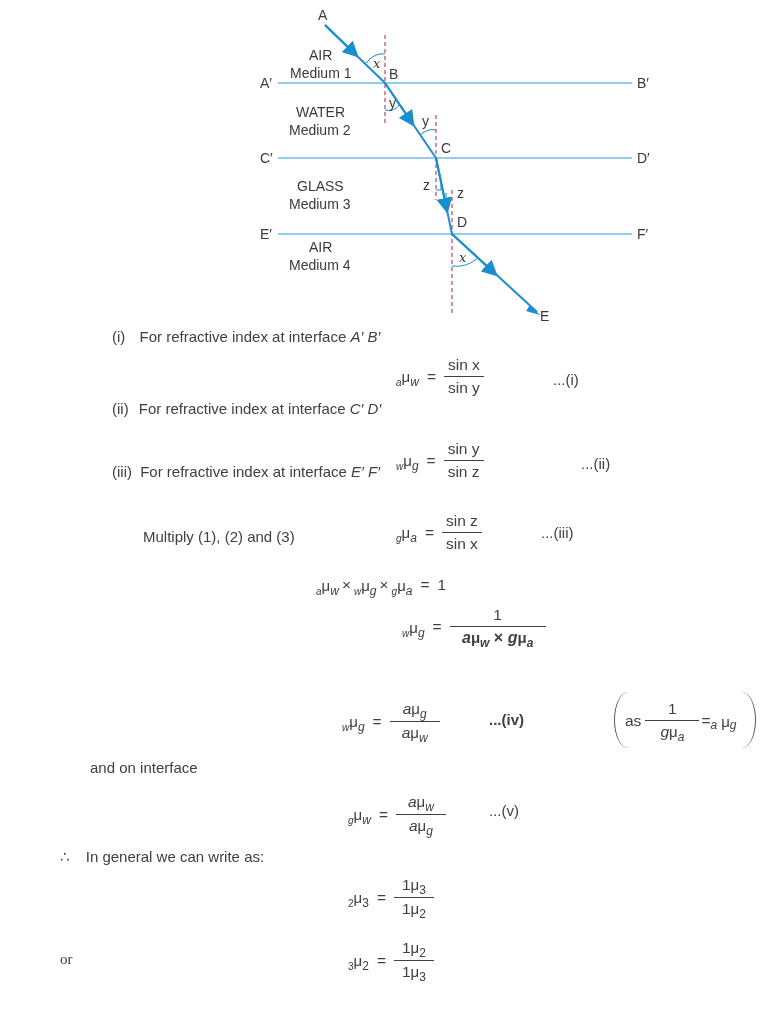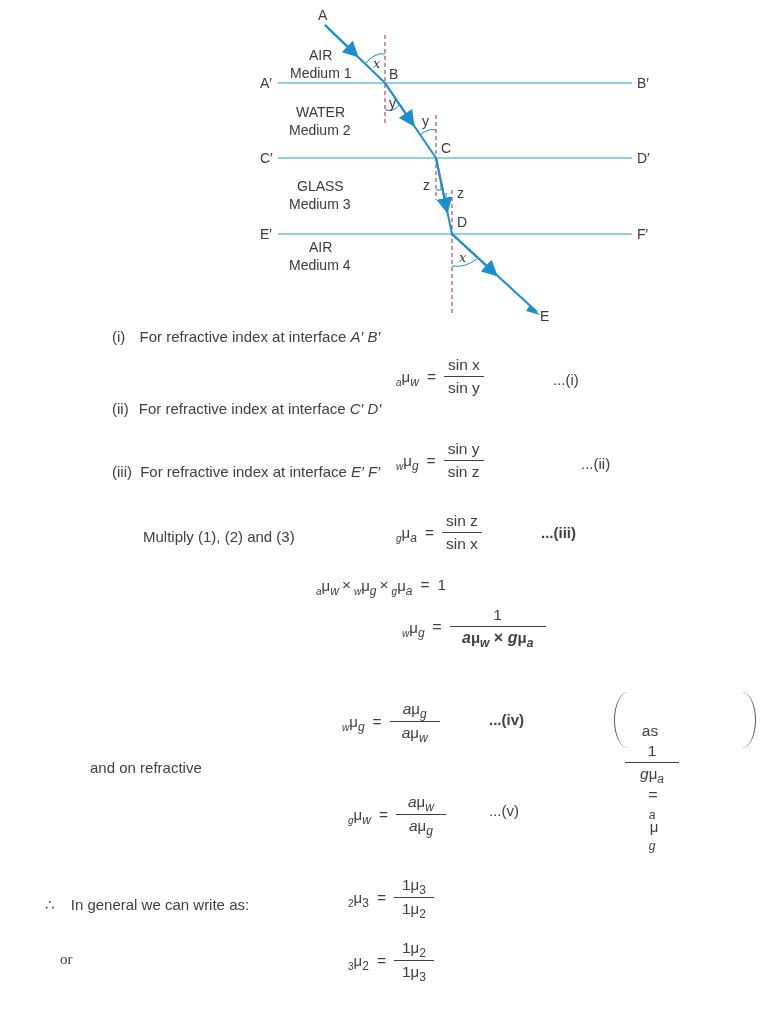--- a/index.html
+++ b/index.html
@@ -150,21 +150,21 @@
       <span class="mu">μ</span>
       <span class="sub">a</span>
     </span>
   <span class="equals">=</span>
   <span class="frac">
       <span class="num">sin z</span>
       <span class="bar"></span>
       <span class="den">sin x</span>
     </span>
 </div>
-<div class="tag" style="left:541px; top:524px;font-weight:bold;">...(iii)</div>
+<div class="tag" style="left:541px; top:524px;">...(iii)</div>
 
 <div class="abs txt" style="left:143px; top:528px;">Multiply (1), (2) and (3)</div>
 
 <div class="eq" style="left:316px; top:576px;">
   <span class="lhs">
       <span class="pre">a</span>
       <span class="mu">μ</span>
       <span class="sub">w</span>
     </span>
   <span style="margin:0 3px;">×</span>
@@ -206,51 +206,51 @@
   <span class="equals">=</span>
   <span class="frac" style="width:50px;">
     <span class="num"><span class="it">a</span><span class="mu">μ</span><span class="sub">g</span></span>
     <span class="bar"></span>
     <span class="den"><span class="it">a</span><span class="mu">μ</span><span class="sub">w</span></span>
   </span>
 </div>
 <div class="tag" style="left:489px; top:711px;font-weight:bold;">...(iv)</div>
 
 <div class="paren" style="left:614px; top:692px; width:140px; height:56px;"></div>
-<div class="eq" style="left:625px; top:722px;flex-direction:column;">
+<div class="eq" style="left:625px; top:698px;">
   <span style="margin-right:4px;">as</span>
   <span class="frac" style="width:54px;">
     <span class="num">1</span>
     <span class="bar"></span>
     <span class="den"><span class="it">g</span><span class="mu">μ</span><span class="sub">a</span></span>
   </span>
   <span style="margin-left:2px;">=</span>
     <span class="sub">a</span>
   <span class="mu" style="margin-left:4px;">μ</span>
     <span class="sub">g</span>
 </div>
 
-<div class="abs txt" style="left:90px; top:759px;">and on refractive</div>
+<div class="abs txt" style="left:90px; top:759px;">and on interface</div>
 
 <div class="eq" style="left:348px; top:791px;">
   <span class="lhs">
       <span class="pre">g</span>
       <span class="mu">μ</span>
       <span class="sub">w</span>
     </span>
   <span class="equals">=</span>
   <span class="frac" style="width:50px;">
     <span class="num"><span class="it">a</span><span class="mu">μ</span><span class="sub">w</span></span>
     <span class="bar"></span>
     <span class="den"><span class="it">a</span><span class="mu">μ</span><span class="sub">g</span></span>
   </span>
 </div>
 <div class="tag" style="left:489px; top:802px;">...(v)</div>
 
-<div class="abs txt" style="left:45px; top:848px;margin-top:48px;">
+<div class="abs txt" style="left:60px; top:848px;">
   <span>∴</span>
   <span style="margin-left:12px;">In general we can write as:</span>
 </div>
 
 <div class="eq" style="left:348px; top:874px;">
   <span class="lhs">
       <span class="pre n">2</span>
       <span class="mu">μ</span>
       <span class="sub n">3</span>
     </span>

